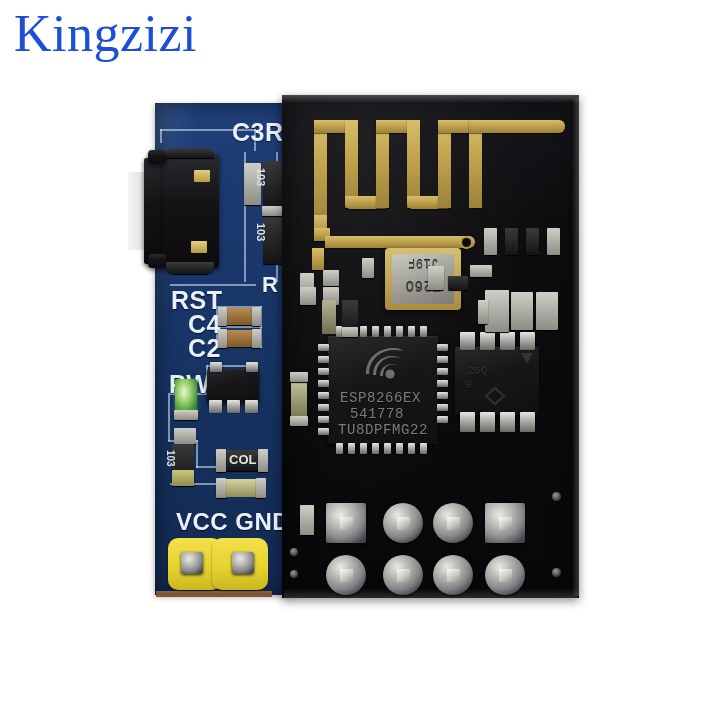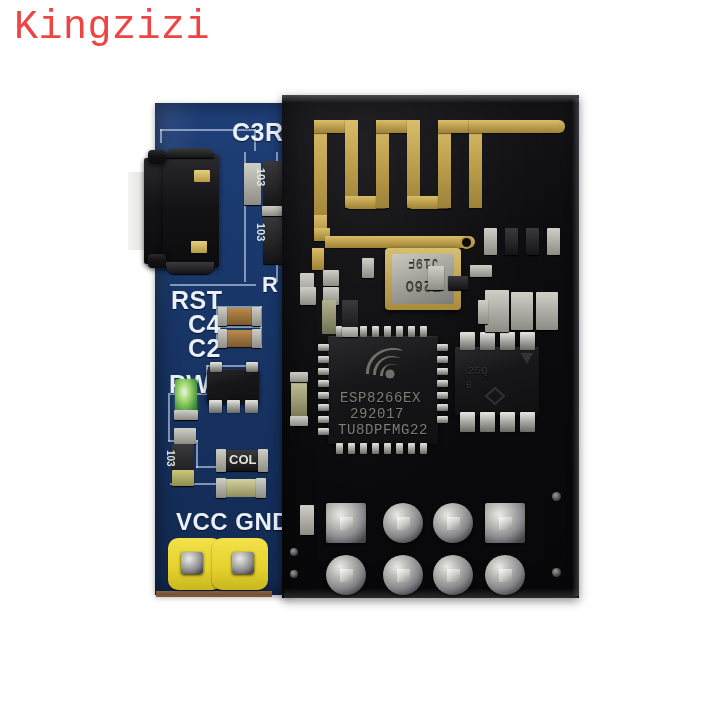--- a/index.html
+++ b/index.html
@@ -1,21 +1,21 @@
 <!DOCTYPE html>
 <html><head>
 <meta charset="utf-8">
 <style>
   html,body{margin:0;padding:0;background:#ffffff;}
   body{width:720px;height:720px;position:relative;overflow:hidden;
        font-family:"Liberation Sans",sans-serif;}
 
   
-  #watermark{position:absolute;left:14px;top:8px;font-family:Liberation Mono, monospace;
-             font-size:40px;color:#ef4444;letter-spacing:.5px;line-height:1;}
+  #watermark{position:absolute;left:14px;top:8px;font-family:Liberation Serif, serif;
+             font-size:52px;color:#1d4ed8;letter-spacing:.5px;line-height:1;}
 
   
   #stage{position:absolute;left:0;top:0;width:720px;height:720px;}
 
   
   #blue-board{position:absolute;left:155px;top:103px;width:138px;height:492px;
     background:
       linear-gradient(100deg,rgba(255,255,255,.10) 0%,rgba(255,255,255,0) 22%),
       linear-gradient(180deg,#20407a 0%,#1b3a70 18%,#173464 52%,#142d58 82%,#122a52 100%);
     box-shadow:inset 0 0 22px rgba(0,0,0,.55), 0 2px 6px rgba(0,0,0,.35);}
@@ -243,21 +243,21 @@
   <div class="pin" style="left:420px;top:443px;width:7px;height:11px;"></div>
 
   <svg style="position:absolute;left:360px;top:344px;width:46px;height:38px;" viewBox="0 0 46 38">
     <path d="M6 30 C6 14 18 4 34 4 C38 4 41 5 43 7 C40 6 37 6 34 6 C20 6 9 16 9 30 Z" fill="#6f6f68"></path>
     <path d="M13 31 C13 20 21 12 32 12 C35 12 38 13 40 14 C37 13.4 35 13.2 32 13.2 C23 13.2 16 21 16 31 Z" fill="#6f6f68"></path>
     <path d="M20 32 C20 25 25 20 32 20 C34 20 36 20.4 37.5 21 C35.6 20.6 34 20.5 32 20.5 C26 20.5 23 25.6 23 32 Z" fill="#6f6f68"></path>
     <circle cx="30" cy="30" r="4.6" fill="#6f6f68"></circle>
   </svg>
 
   <div class="chip-text" style="left:340px;top:390px;font-size:14px;">ESP8266EX</div>
-  <div class="chip-text" style="left:350px;top:406px;font-size:14px;">292017</div>
+  <div class="chip-text" style="left:350px;top:406px;font-size:14px;">541778</div>
   <div class="chip-text" style="left:338px;top:422px;font-size:14px;">TU8DPFMG22</div>
 
   <div class="chip-body" style="left:455px;top:347px;width:84px;height:68px;"></div>
   <div class="pin" style="left:460px;top:332px;width:15px;height:18px;"></div>
   <div class="pin" style="left:480px;top:332px;width:15px;height:18px;"></div>
   <div class="pin" style="left:500px;top:332px;width:15px;height:18px;"></div>
   <div class="pin" style="left:520px;top:332px;width:15px;height:18px;"></div>
   <div class="pin" style="left:460px;top:412px;width:15px;height:20px;"></div>
   <div class="pin" style="left:480px;top:412px;width:15px;height:20px;"></div>
   <div class="pin" style="left:500px;top:412px;width:15px;height:20px;"></div>

